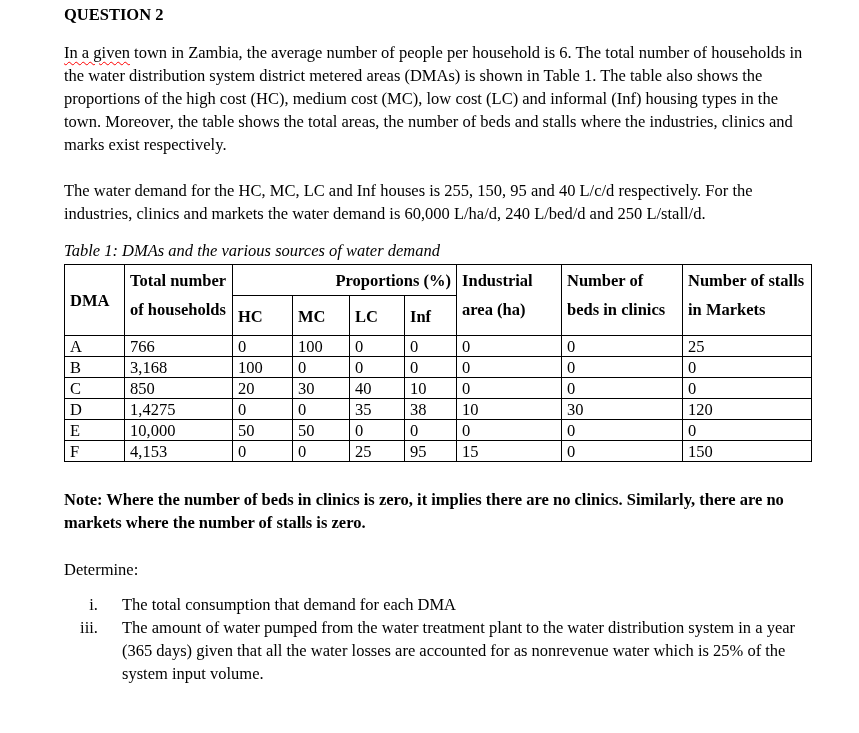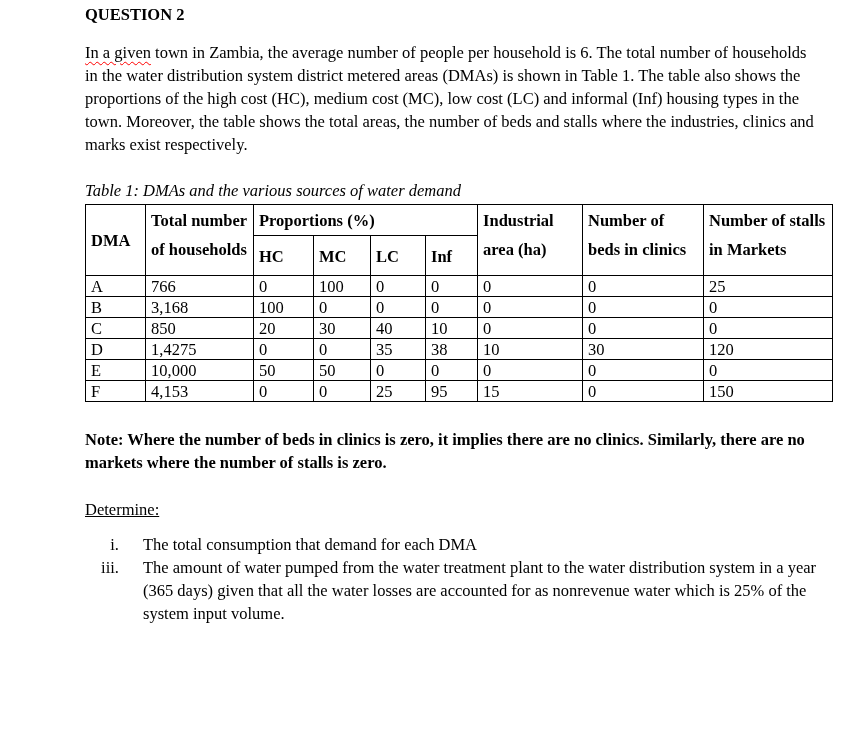--- a/index.html
+++ b/index.html
@@ -7,21 +7,21 @@
   body {
     width: 859px;
     height: 733px;
     font-family: "Liberation Serif", serif;
     font-size: 16.5px;
     line-height: 23px;
     color: #000000;
     overflow: hidden;
   }
   .page {
-    padding: 4px 40px 0 85px;
+    padding: 4px 40px 0 64px;
     width: 859px;
   }
   .title {
     font-size: 16.5px;
     font-weight: bold;
     margin: 0 0 5px 0;
     line-height: 22px;
   }
   p { margin: 0; }
   .para1 { margin: 15px 0 23px 0; }
@@ -52,39 +52,40 @@
   .col-dma { width: 60px; }
   .col-hh  { width: 108px; }
   .col-hc  { width: 60px; }
   .col-mc  { width: 57px; }
   .col-lc  { width: 55px; }
   .col-inf { width: 52px; }
   .col-ind { width: 105px; }
   .col-bed { width: 121px; }
   .col-stl { width: 129px; }
   .dma-h { vertical-align: middle; }
-  .prop-h { text-align: left; height: 25px; }
+  .prop-h { text-align: right; height: 25px; }
   .sub-h { vertical-align: middle; height: 40px; }
   tbody td { height: 21px; line-height: 19px; padding-top: 1px; }
   .note { margin: 26px 0 0 0; font-weight: bold; }
-  .determine { margin: 24px 0 12px 0; text-decoration: underline; }
+  .determine { margin: 24px 0 12px 0; }
   .list { margin: 9px 0 0 0; }
   .li { display: flex; }
   .li .num { flex: 0 0 34px; text-align: right; }
   .li .txt { margin-left: 24px; flex: 1; }
 </style>
 </head>
 <body>
 
 <div class="page">
 
   <h1 class="title">QUESTION 2</h1>
 
   <p class="para1"><span class="spell">In a given</span><span> town in Zambia, the average number of people per household is 6.   The total number of households in the water distribution system district metered areas (DMAs) is shown in Table 1. The table also shows the proportions of the high cost (HC), medium cost (MC), low cost (LC) and informal (Inf) housing types in the town. Moreover, the table shows the total areas, the number of beds and stalls where the industries, clinics and marks exist respectively.</span></p>
 
+  <p class="para2">The water demand for the HC, MC, LC and Inf houses is 255, 150, 95 and 40 L/c/d respectively. For the industries, clinics and markets the water demand is 60,000 L/ha/d, 240 L/bed/d and 250 L/stall/d.</p>
 
   <p class="caption">Table 1: DMAs and the various sources of water demand</p>
 
   <table>
     <colgroup>
       <col class="col-dma">
         <col class="col-hh">
         <col class="col-hc">
         <col class="col-mc">
       <col class="col-lc">

